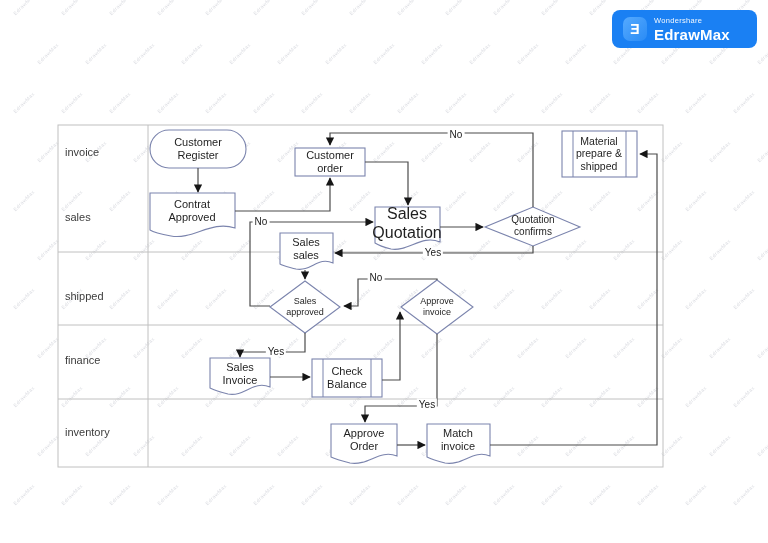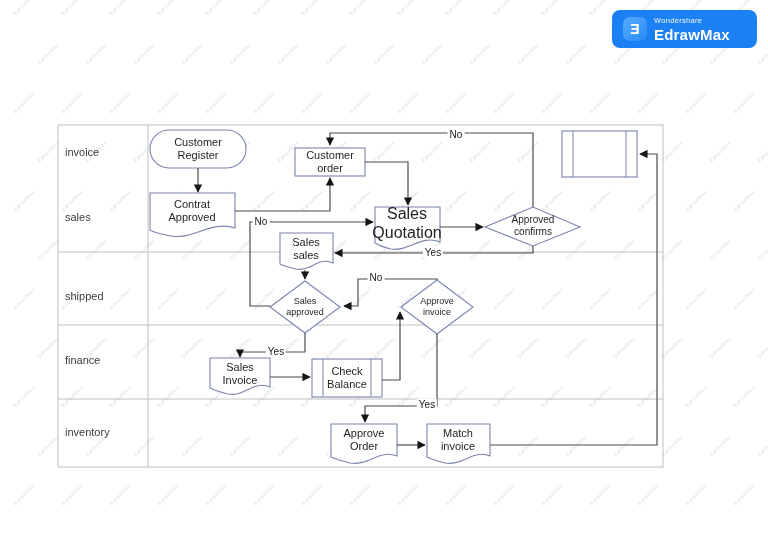--- a/index.html
+++ b/index.html
@@ -288,21 +288,22 @@
   <div class="lane-label" style="left:65px;top:146px">invoice</div>
   <div class="lane-label" style="left:65px;top:211px">sales</div>
   <div class="lane-label" style="left:65px;top:290px">shipped</div>
   <div class="lane-label" style="left:65px;top:354px">finance</div>
   <div class="lane-label" style="left:65px;top:426px">inventory</div>
 
   <div class="txt" style="left:192px;top:211px;width:70px;font-size:11px">Contrat Approved</div>
   <div class="txt" style="left:198px;top:149px;width:72px;font-size:11px">Customer Register</div>
   <div class="txt" style="left:330px;top:162px;width:60px;font-size:11px">Customer order</div>
   <div class="txt" style="left:407px;top:224px;width:60px;font-size:16px">Sales Quotation</div>
-  <div class="txt" style="left:533px;top:226px;width:60px;font-size:10px">Approved confirms</div>
+  <div class="txt" style="left:533px;top:226px;width:60px;font-size:10px">Quotation confirms</div>
+  <div class="txt" style="left:599px;top:154px;width:62px;font-size:10.5px">Material prepare &amp; shipped</div>
   <div class="txt" style="left:306px;top:249px;width:42px;font-size:11px">Sales sales</div>
   <div class="txt" style="left:305px;top:307px;width:52px;font-size:9px">Sales approved</div>
   <div class="txt" style="left:437px;top:307px;width:48px;font-size:9px">Approve invoice</div>
   <div class="txt" style="left:240px;top:374px;width:44px;font-size:11px">Sales Invoice</div>
   <div class="txt" style="left:347px;top:378px;width:52px;font-size:11px">Check Balance</div>
   <div class="txt" style="left:364px;top:440px;width:48px;font-size:11px">Approve Order</div>
   <div class="txt" style="left:458px;top:440px;width:48px;font-size:11px">Match invoice</div>
 
   <div class="edge-label" style="left:456px;top:134px">No</div>
   <div class="edge-label" style="left:433px;top:252px">Yes</div>

